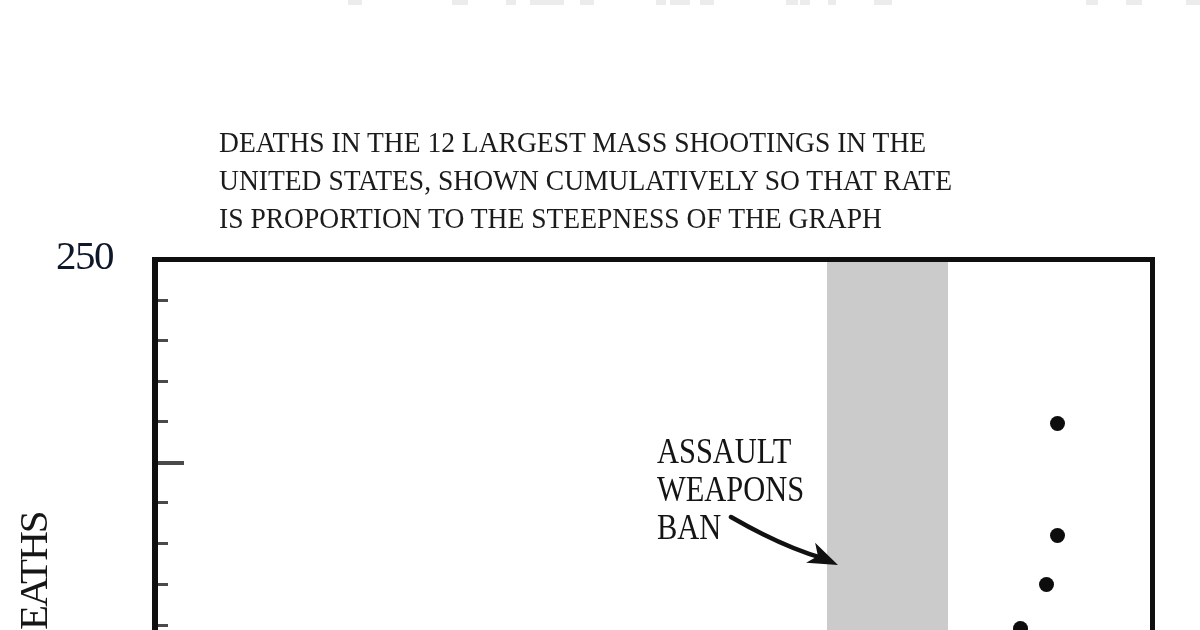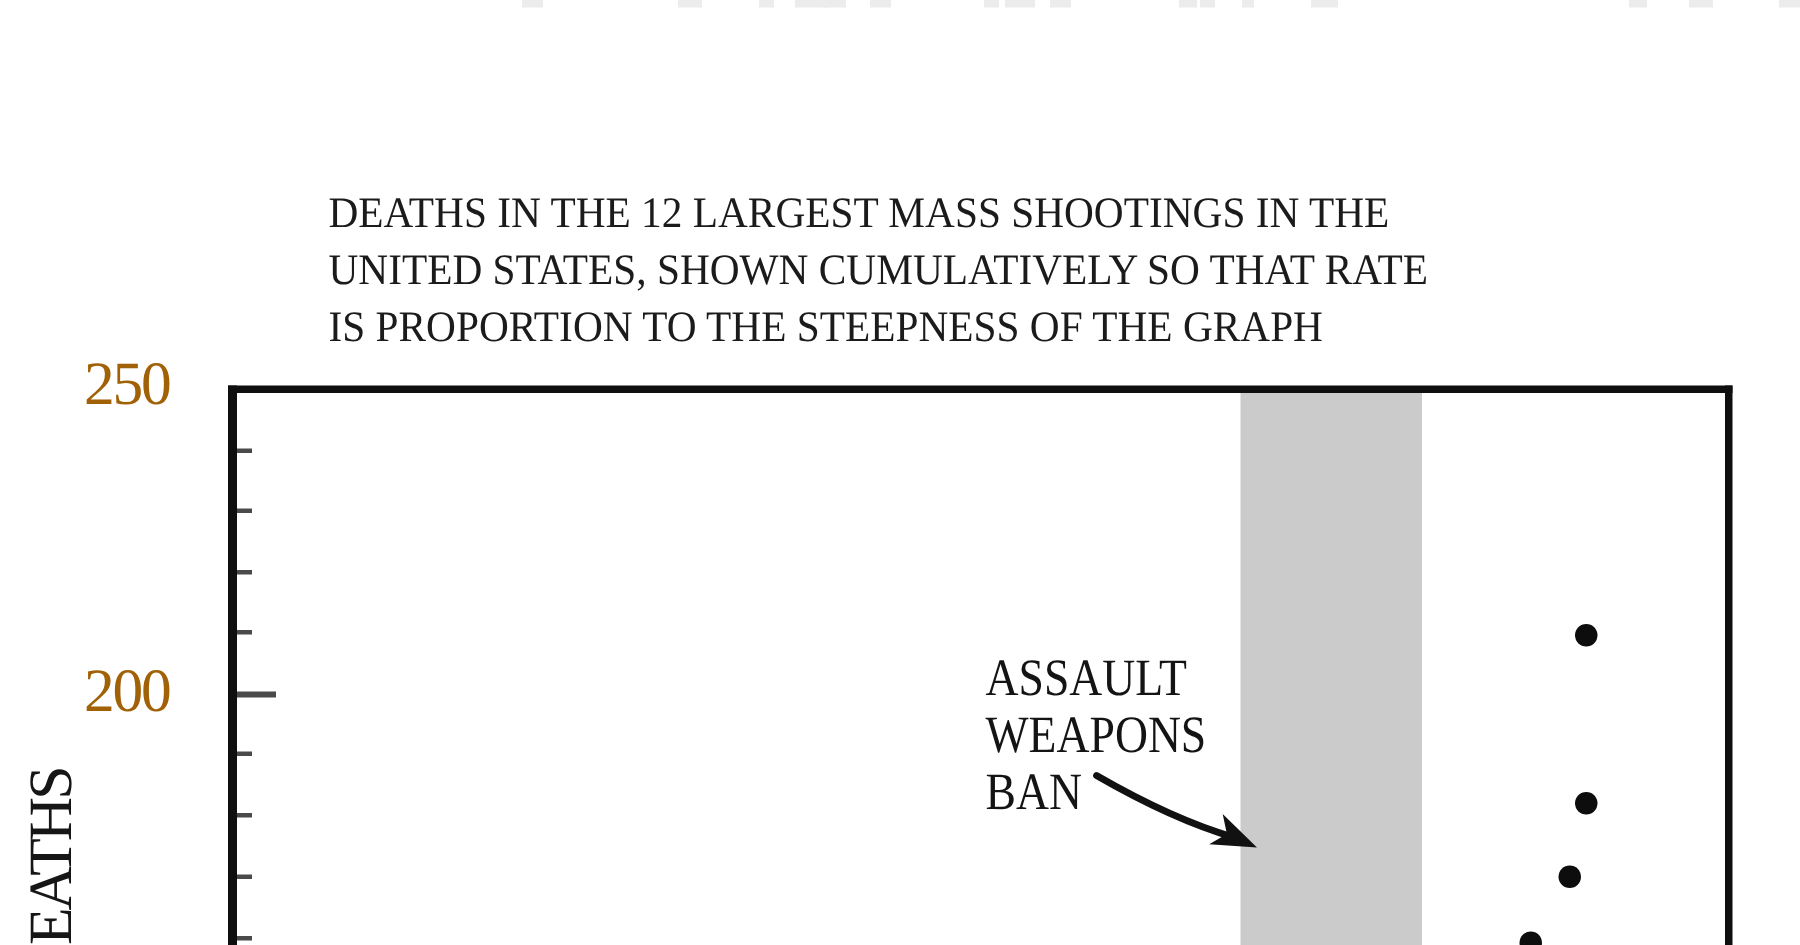--- a/index.html
+++ b/index.html
@@ -20,21 +20,21 @@
     white-space:nowrap;color:#1b1b1b;
     transform:scaleX(0.95);transform-origin:left top;
   }
   
   .frame{position:absolute;background:#0f0f0f;z-index:3;}
   .band{position:absolute;z-index:1;}
   
   .ytick-mark{position:absolute;left:158px;background:#4a4a4a;z-index:2;}
   .ytick-label{
     position:absolute;left:33px;width:80px;text-align:right;
-    font-size:41px;line-height:48px;letter-spacing:-1.5px;color:#a16207;
+    font-size:41px;line-height:48px;letter-spacing:-1.5px;color:#0f172a;
   }
   .ylabel{
     position:absolute;left:11px;top:630px;
     transform:rotate(-90deg);transform-origin:0 0;
     font-size:41px;line-height:44px;letter-spacing:-2px;
     white-space:nowrap;color:#161616;
   }
   
   .annotation{
     position:absolute;left:657px;top:433px;
@@ -68,21 +68,20 @@
       <div class="remnant" style="background: rgb(236, 236, 236); left: 1186px; width: 14px;"></div>
     </div>
 
   <div class="chart-title">
     <div>DEATHS IN THE 12 LARGEST MASS SHOOTINGS IN THE</div>
     <div>UNITED STATES, SHOWN CUMULATIVELY SO THAT RATE</div>
     <div>IS PROPORTION TO THE STEEPNESS OF THE GRAPH</div>
   </div>
 
   <div class="ytick-label" style="top:231px">250</div>
-  <div class="ytick-label" style="top:436px">200</div>
 
   <div class="ylabel">EATHS</div>
 
   <div class="band" id="ban-band" style="background: rgb(203, 203, 203); left: 827px; top: 262px; width: 121px; height: 368px;"></div>
 
   <div class="frame" id="frame-left" style="background: rgb(15, 15, 15); left: 152px; top: 257px; width: 6px; height: 373px;"></div>
   <div class="frame" id="frame-top" style="background: rgb(15, 15, 15); left: 152px; top: 257px; width: 1003px; height: 5px;"></div>
   <div class="frame" id="frame-right" style="background: rgb(15, 15, 15); left: 1150px; top: 257px; width: 5px; height: 373px;"></div>
 
   <div id="ticks">

